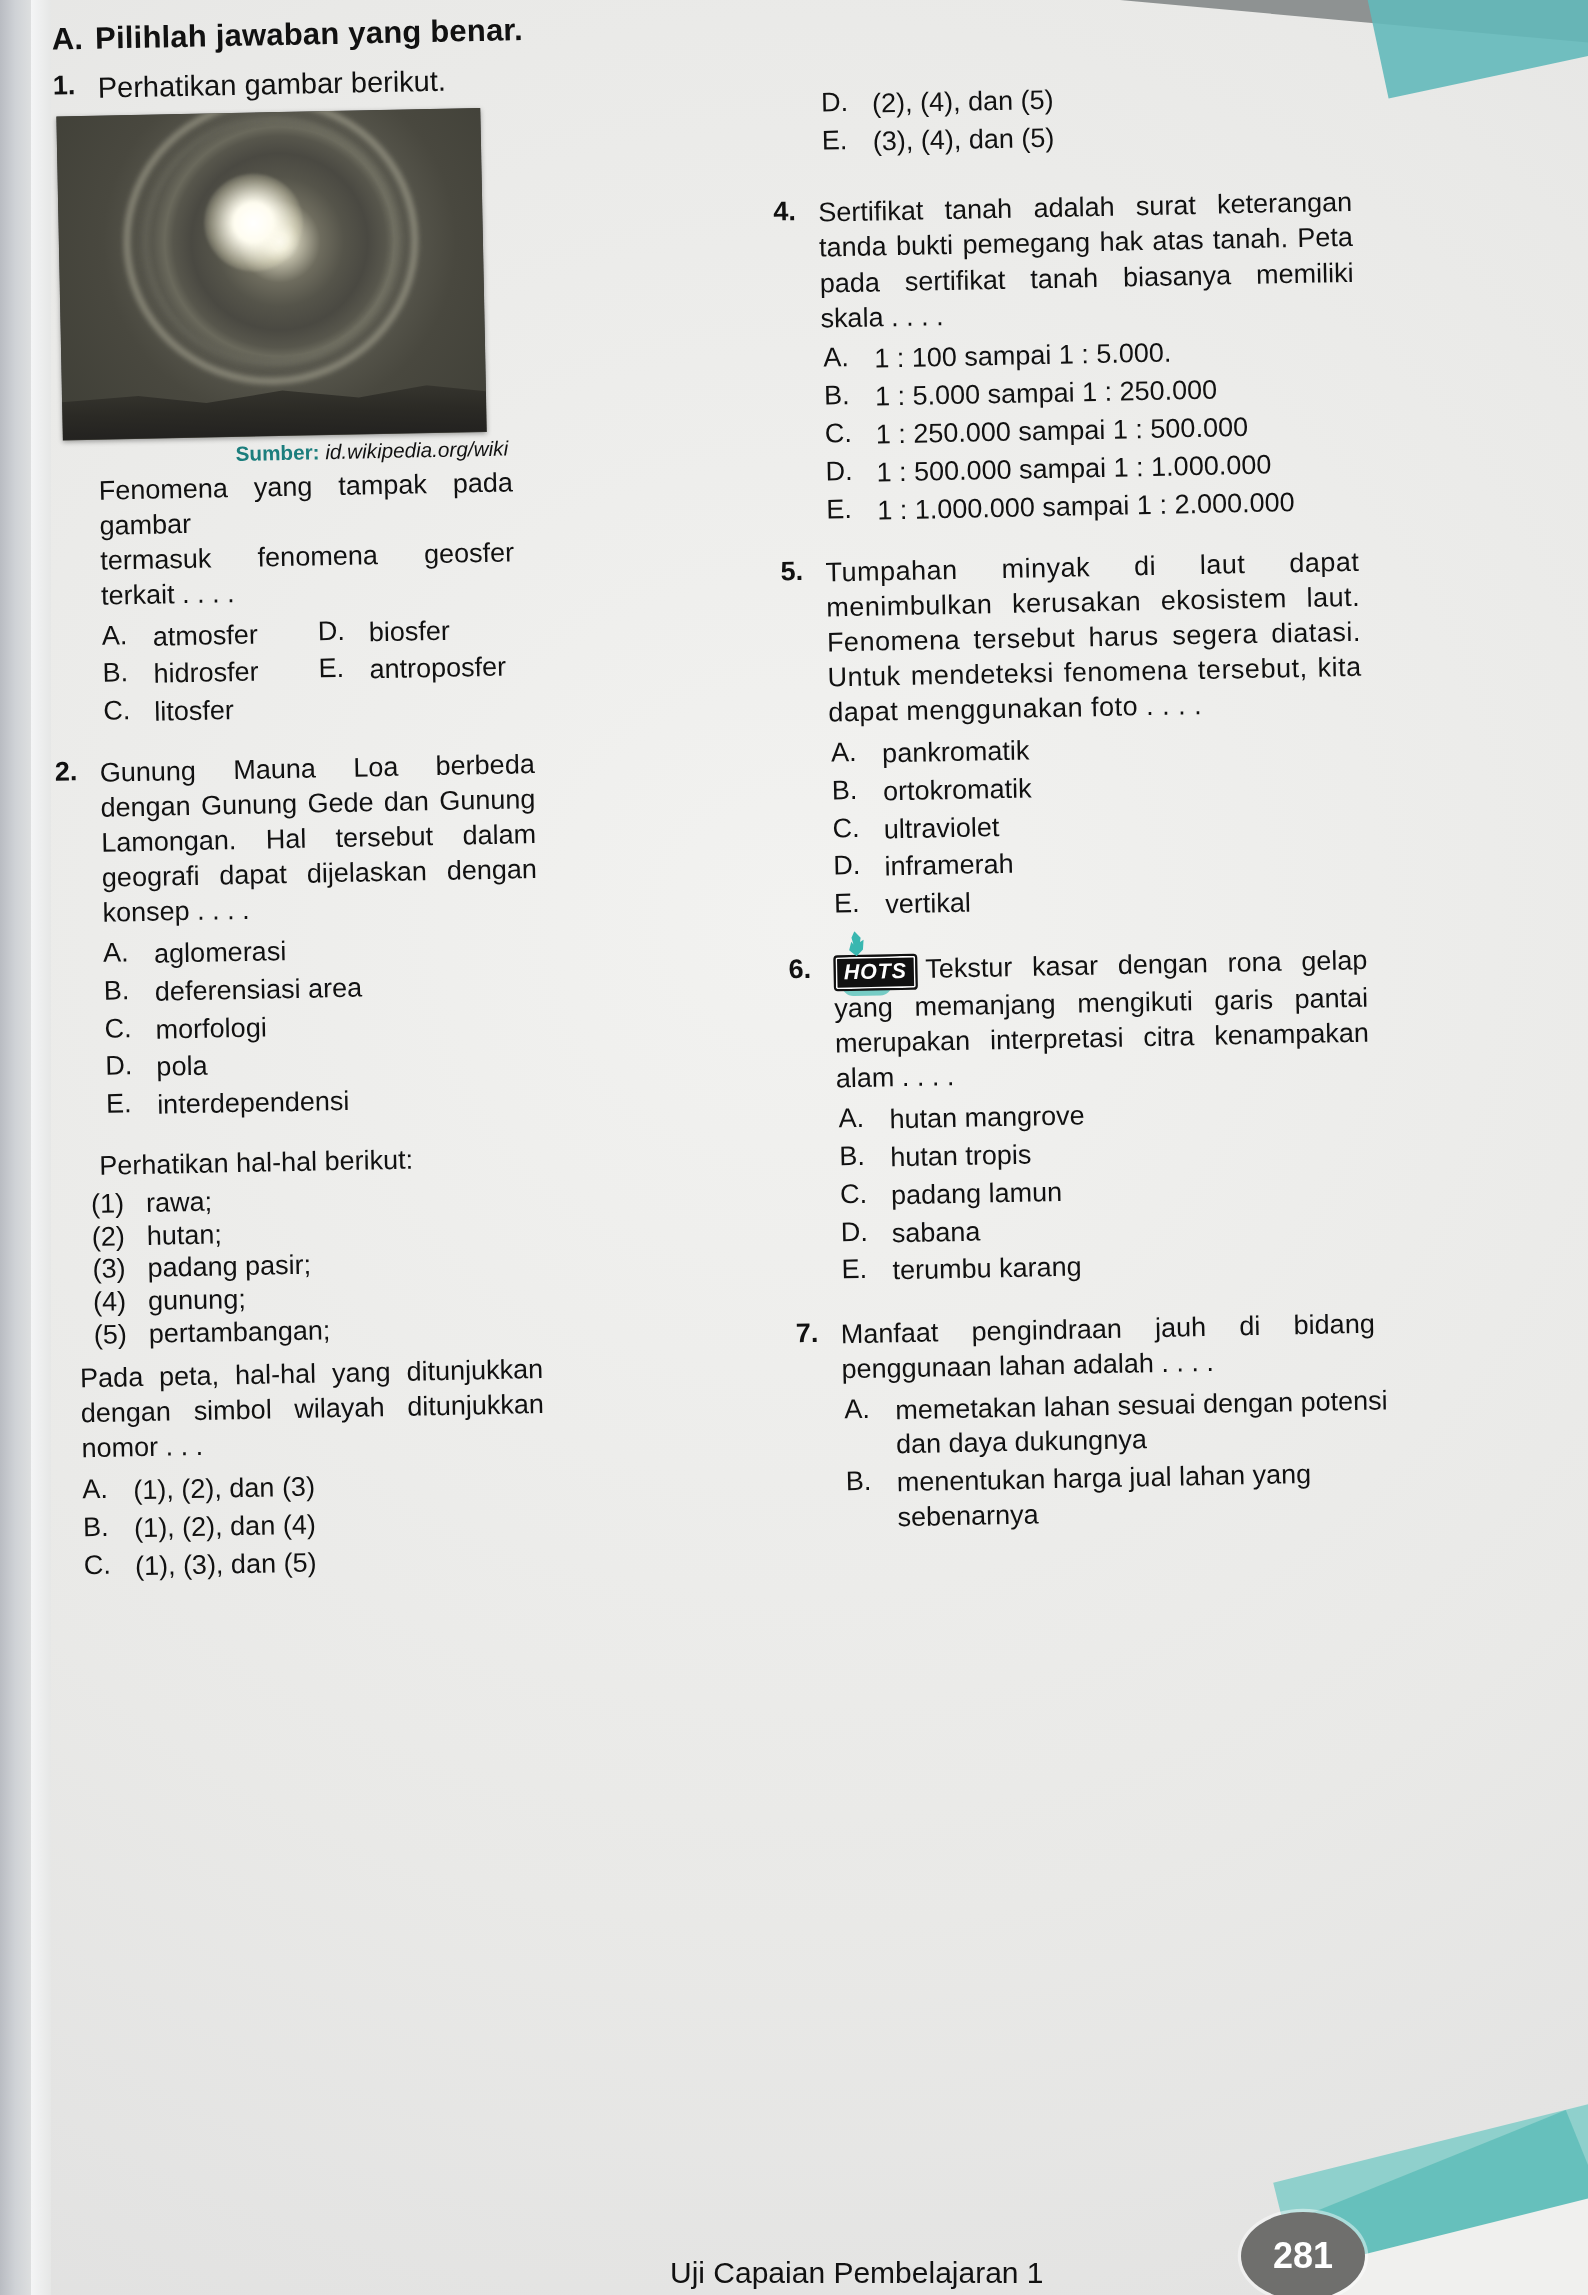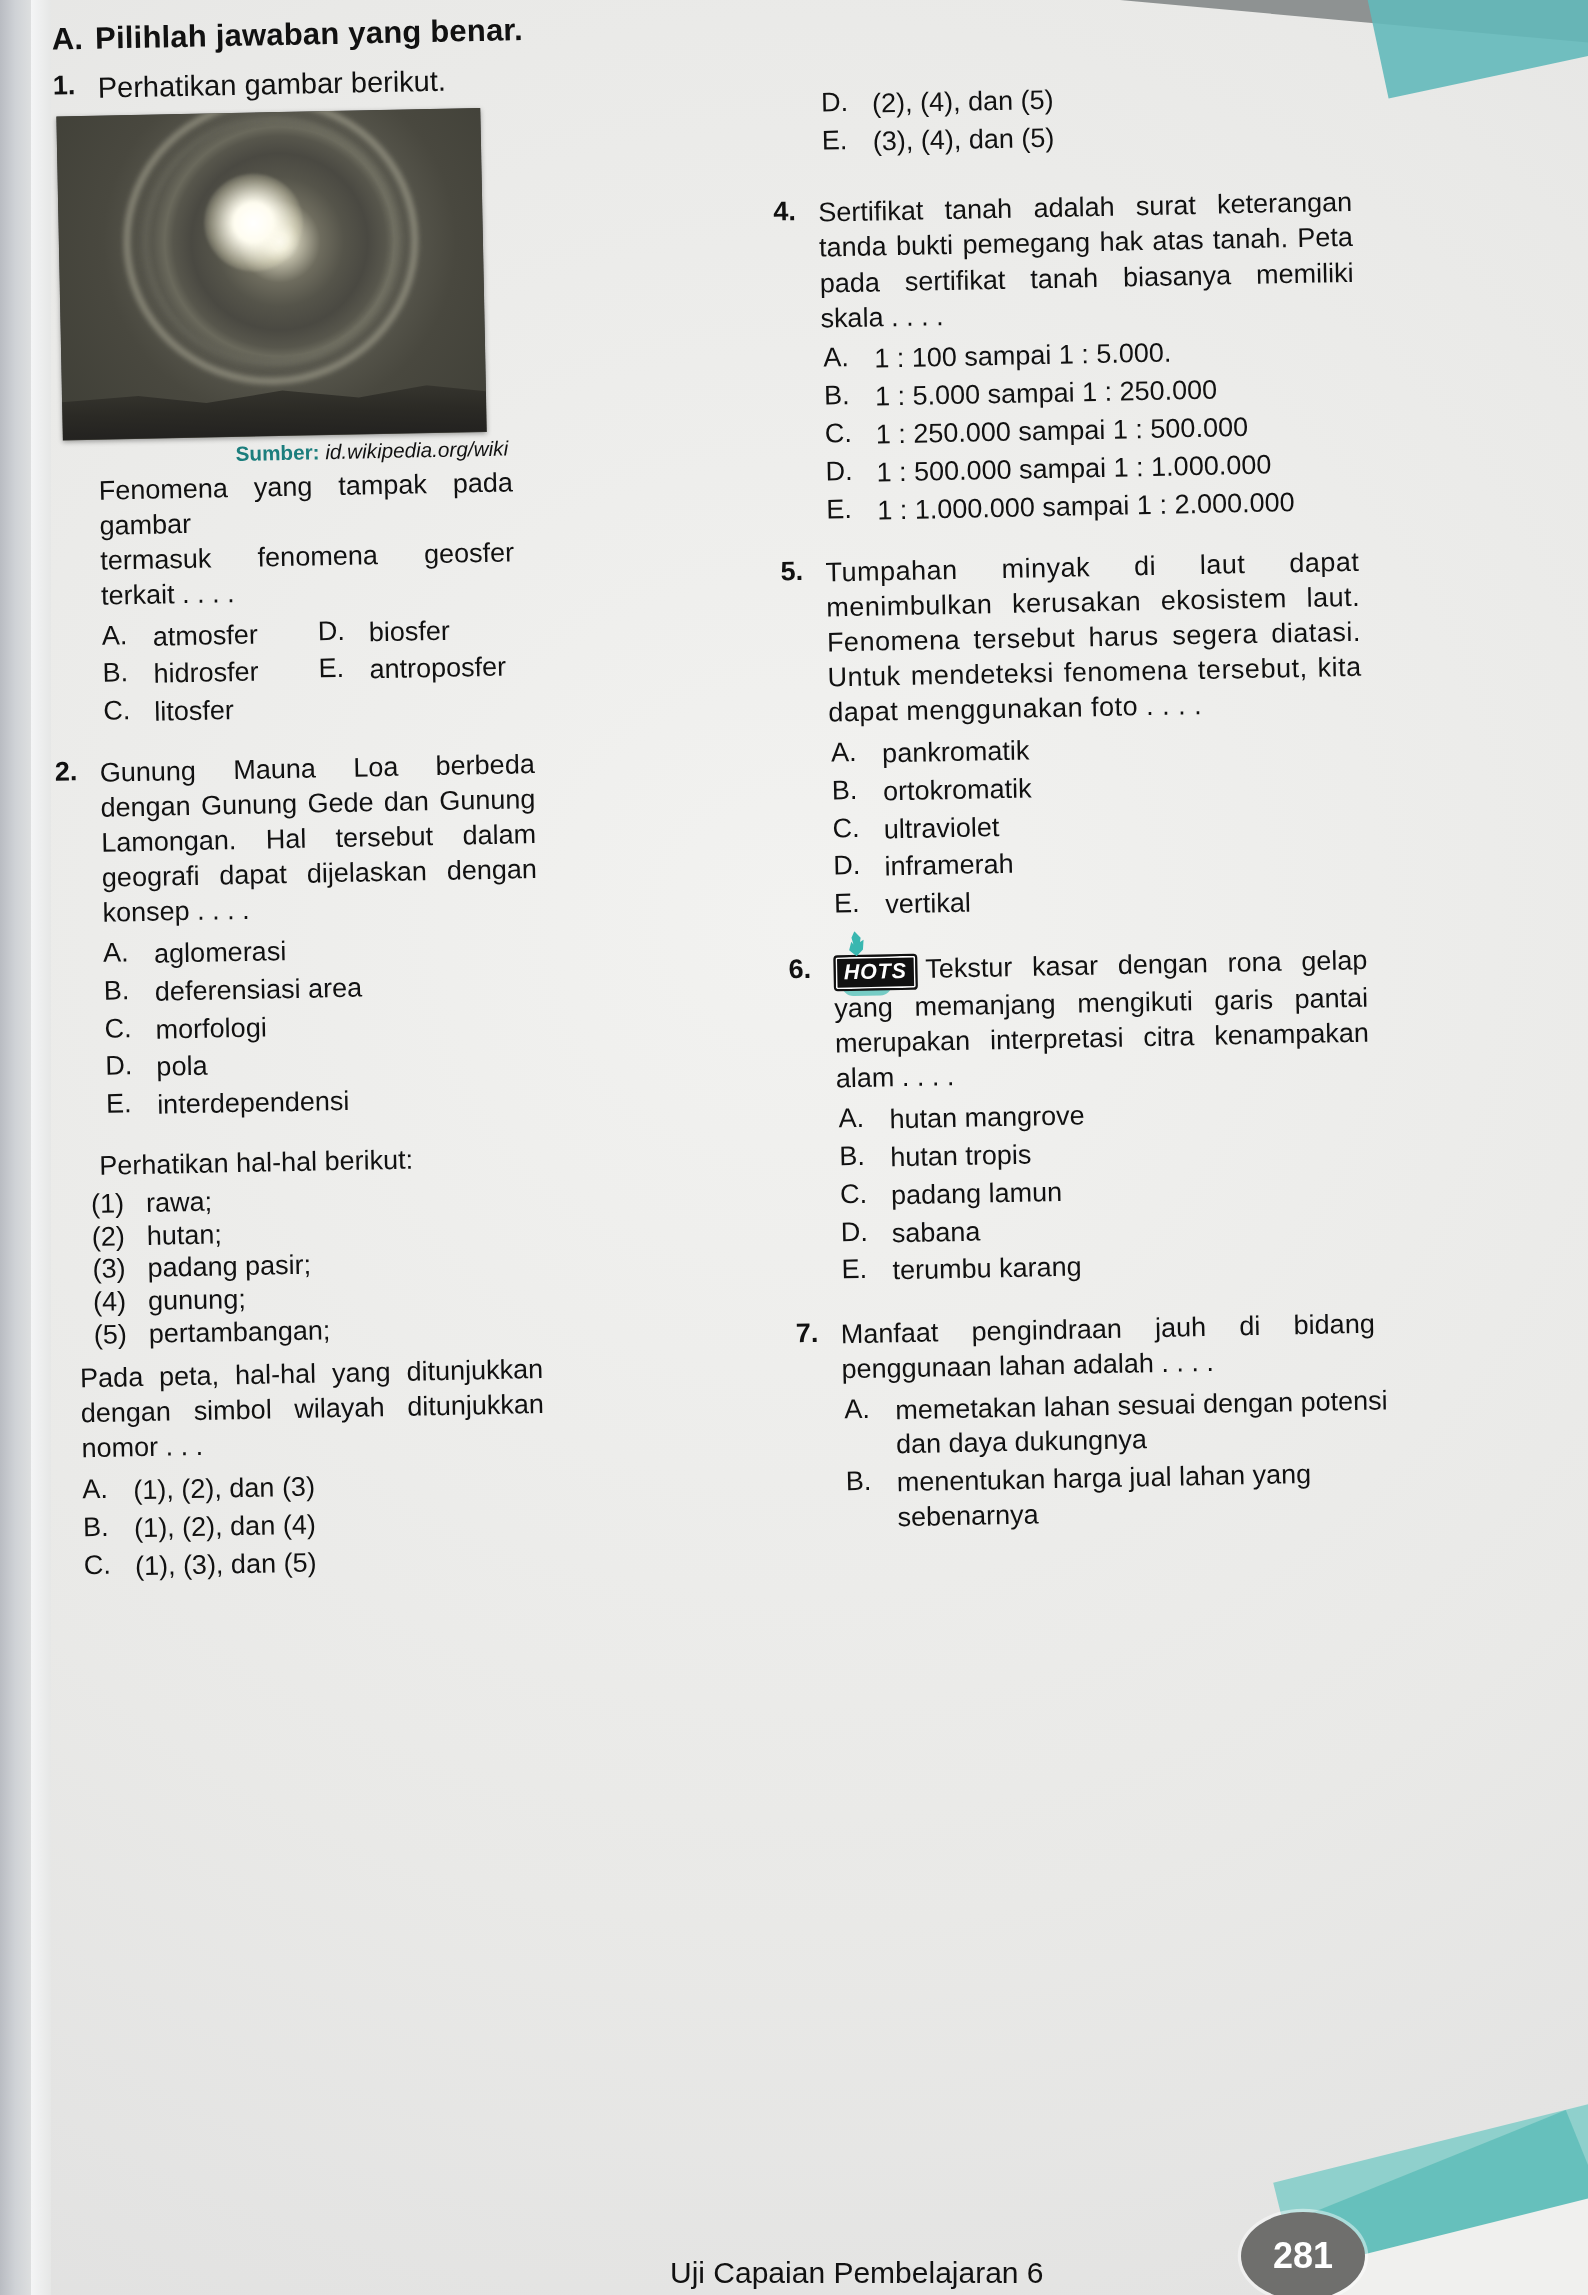--- a/index.html
+++ b/index.html
@@ -399,19 +399,19 @@
           <div class="optkey">B.</div>
           <div class="optval">menentukan harga jual lahan yang sebenarnya</div>
         </div>
       </div>
     </div>
 
     <div class="footer">
       <div class="footer-teal"></div>
       <div class="footer-teal2"></div>
       <div class="footer-white"></div>
-      <div class="footer-text">Uji Capaian Pembelajaran 6</div>
+      <div class="footer-text">Uji Capaian Pembelajaran 1</div>
       <div class="pagebadge">281</div>
     </div>
 
   </div>
 </div>
 
 
 </body></html>

